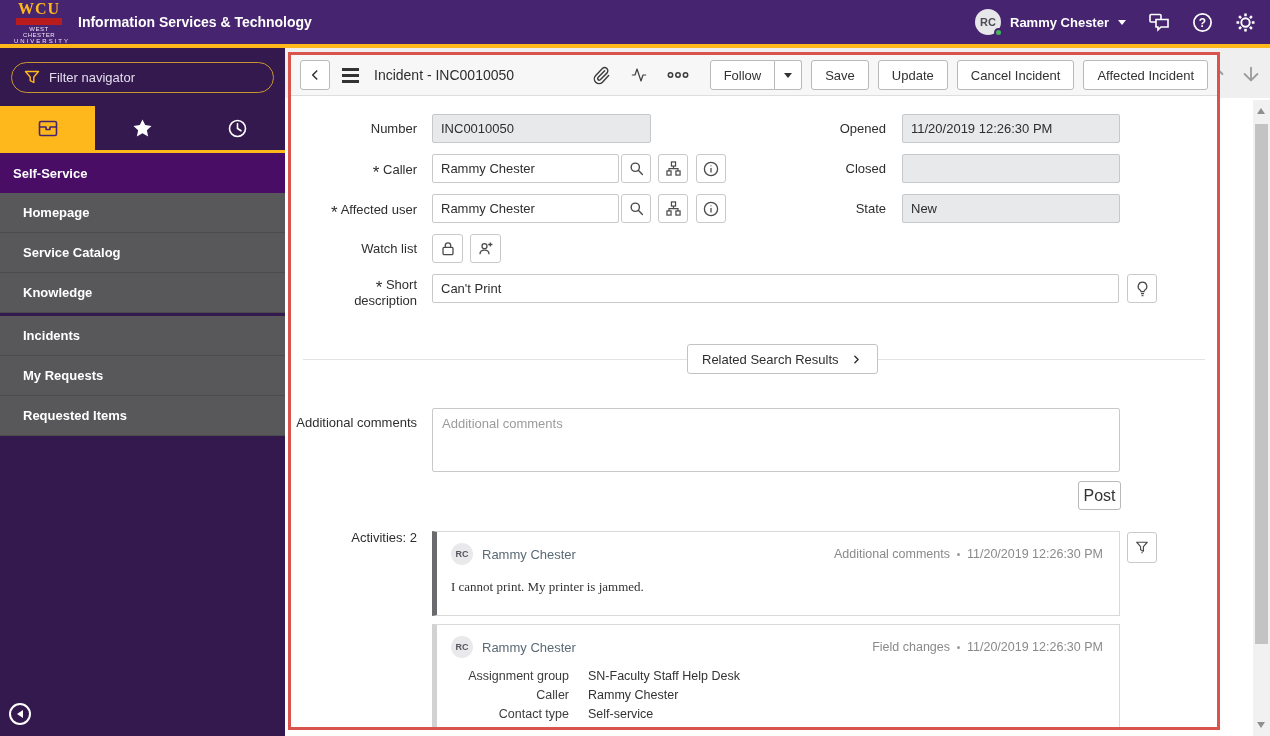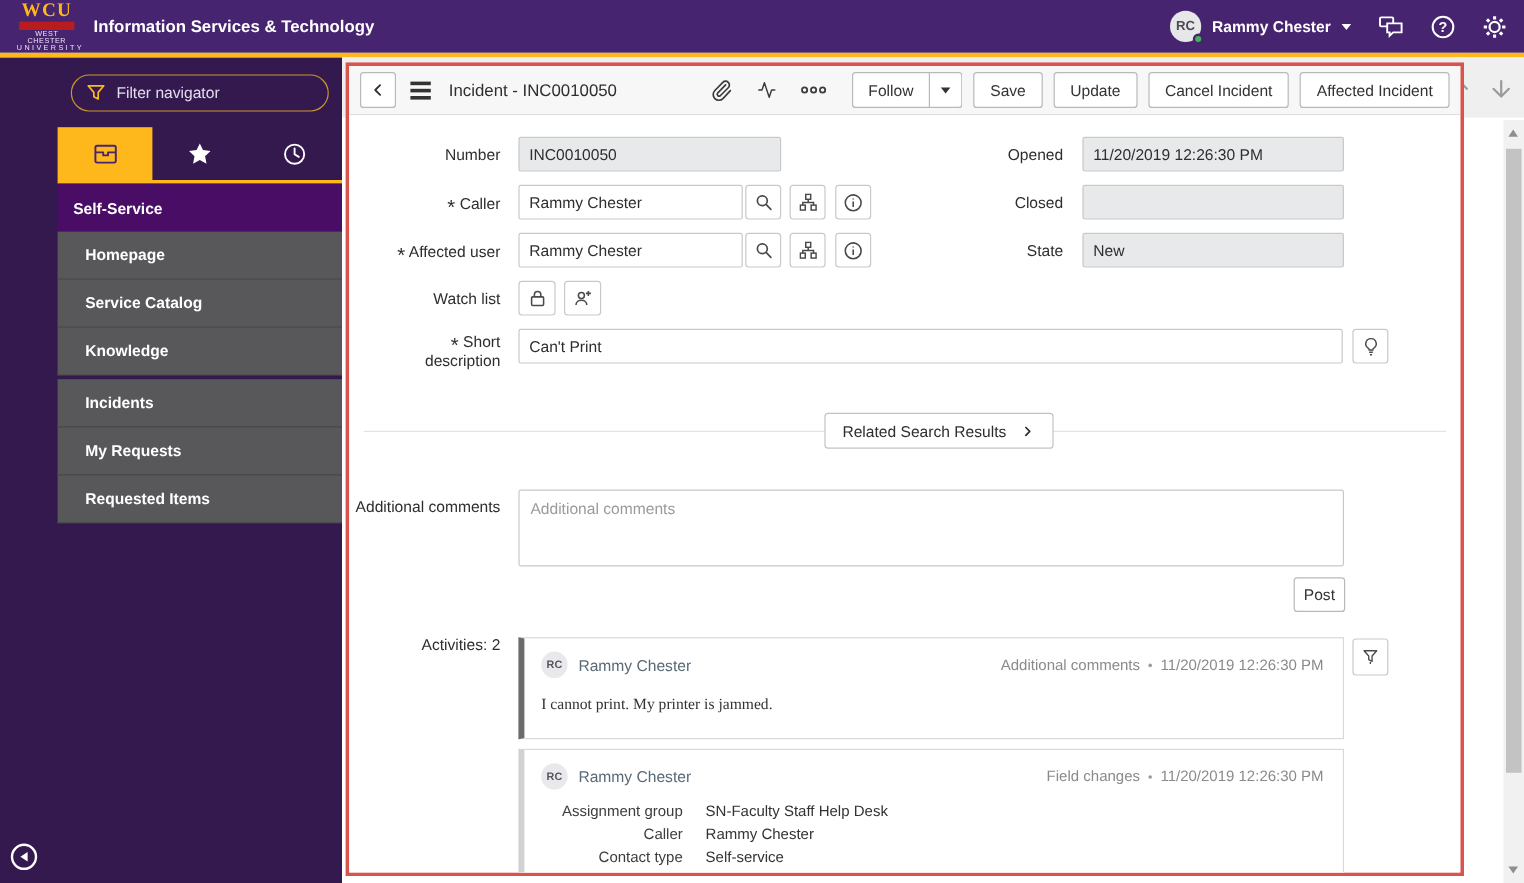--- a/index.html
+++ b/index.html
@@ -16,21 +16,21 @@
   .app-title { color:#fff; font-size:14px; font-weight:bold; margin-left:14px; }
   .topbar-right { margin-left:auto; display:flex; align-items:center; gap:22px; }
   .user { display:flex; align-items:center; gap:9px; cursor:pointer; }
   .avatar { position:relative; width:26px; height:26px; border-radius:50%; background:#E7E7EA; color:#4c4c55; font-size:11px; font-weight:bold; display:flex; align-items:center; justify-content:center; }
   .presence { position:absolute; right:-2px; bottom:-2px; width:9px; height:9px; border-radius:50%; background:#43B45C; border:2px solid #46246F; }
   .user-name { color:#fff; font-size:13px; font-weight:bold; }
   .caret-w { width:0; height:0; border-left:4px solid transparent; border-right:4px solid transparent; border-top:5px solid #fff; }
   .hicon { color:#fff; display:flex; align-items:center; cursor:pointer; }
 
   
-  .sidebar { position:absolute; top:48px; left:0; width:285px; bottom:0; background:#34194E;padding-left:48px; }
+  .sidebar { position:absolute; top:48px; left:0; width:285px; bottom:0; background:#34194E; }
   .filter-wrap { margin:14px 11px 13px; height:31px; border:1px solid #C9952C; border-radius:16px; display:flex; align-items:center; padding:0 12px; gap:9px; }
   .filter-input { flex:1; background:transparent; border:none; outline:none; color:#fff; font-size:13px; }
   .filter-input::placeholder { color:#e3dcee; }
   .tabs { display:flex; height:47px; border-bottom:3px solid #FFB81C; }
   .tab { flex:1; display:flex; align-items:center; justify-content:center; color:#fff; cursor:pointer; }
   .tab.active { background:#FFB81C; color:#46246F; }
   .menu-section { height:40px; background:#4A0D66; color:#fff; font-size:13px; font-weight:bold; display:flex; align-items:center; padding-left:13px; cursor:pointer; }
   .menu-item { height:40px; background:#58585A; color:#fff; font-size:13px; font-weight:bold; display:flex; align-items:center; padding-left:23px; border-bottom:1px solid #4B4B4D; cursor:pointer; }
   .menu-gap { height:3px; background:#34194E; }
   .collapse-btn { position:absolute; left:9px; bottom:11px; width:22px; height:22px; border:2px solid #fff; border-radius:50%; display:flex; align-items:center; justify-content:center; cursor:pointer; }
@@ -67,21 +67,21 @@
   .flabel { position:absolute; width:126px; text-align:right; font-size:13px; color:#2e2e2e; line-height:16px; }
   .req { font-size:14px; color:#2e2e2e; }
   .req::before { content:"*"; font-size:17px; line-height:10px; vertical-align:-4px; }
   .inp { position:absolute; height:29px; border:1px solid #c9c9c9; border-radius:2px; font-size:13px; color:#2e2e2e; padding:0 8px; background:#fff; outline:none; }
   .ro { background:#E8E9EB; border-color:#C5C9CC; }
   .icon-btn { position:absolute; width:30px; height:29px; background:#fff; border:1px solid #c9c9c9; border-radius:3px; display:flex; align-items:center; justify-content:center; color:#4a4a4a; cursor:pointer; }
   .divider { position:absolute; left:12px; right:12px; top:263px; border-top:1px solid #e3e3e3; }
   .related-btn { position:absolute; left:396px; top:248px; height:30px; background:#fff; border:1px solid #c3c3c3; border-radius:3px; display:flex; align-items:center; gap:11px; padding:0 14px; font-size:13px; color:#2e2e2e; cursor:pointer; }
   .ctextarea { position:absolute; left:141px; top:312px; width:688px; height:64px; border:1px solid #c9c9c9; border-radius:2px; padding:7px 9px; font-size:13px; color:#333; resize:none; outline:none; }
   .ctextarea::placeholder { color:#9b9b9b; }
-  .post-btn { position:absolute; left:787px; top:385px; width:43px; height:29px; background:#fff; border:1px solid #b9b9b9; border-radius:3px; font-size:13px; color:#333; display:flex; align-items:center; justify-content:center; cursor:pointer; }
+  .post-btn { position:absolute; left:787px; top:385px; width:43px; height:29px; background:#fff; border:1px solid #b9b9b9; border-radius:3px; font-size:16px; color:#333; display:flex; align-items:center; justify-content:center; cursor:pointer; }
   .act-label { position:absolute; left:0; top:434px; width:126px; text-align:right; font-size:13px; color:#2e2e2e; }
   .card { position:absolute; left:141px; width:688px; background:#fff; border:1px solid #d9d9d9; border-left-width:5px; }
   .card1 { top:435px; height:85px; border-left-color:#6b6b6d; }
   .card2 { top:528px; height:150px; border-left-color:#d2d2d2; }
   .card-head { display:flex; align-items:center; padding:11px 16px 0 14px; }
   .avatar-sm { width:22px; height:22px; border-radius:50%; background:#E9E9EC; color:#55555e; font-size:9px; font-weight:bold; display:flex; align-items:center; justify-content:center; flex-shrink:0; }
   .entry-name { margin-left:9px; font-size:13px; color:#5A6A75; }
   .entry-meta { margin-left:auto; font-size:12.5px; color:#8a8a8a; display:flex; align-items:center; gap:7px; }
   .meta-dot { width:3px; height:3px; border-radius:50%; background:#9a9a9a; }
   .card-body { padding:14px 14px; font-size:13px; color:#333;font-family:Liberation Serif, serif; }

